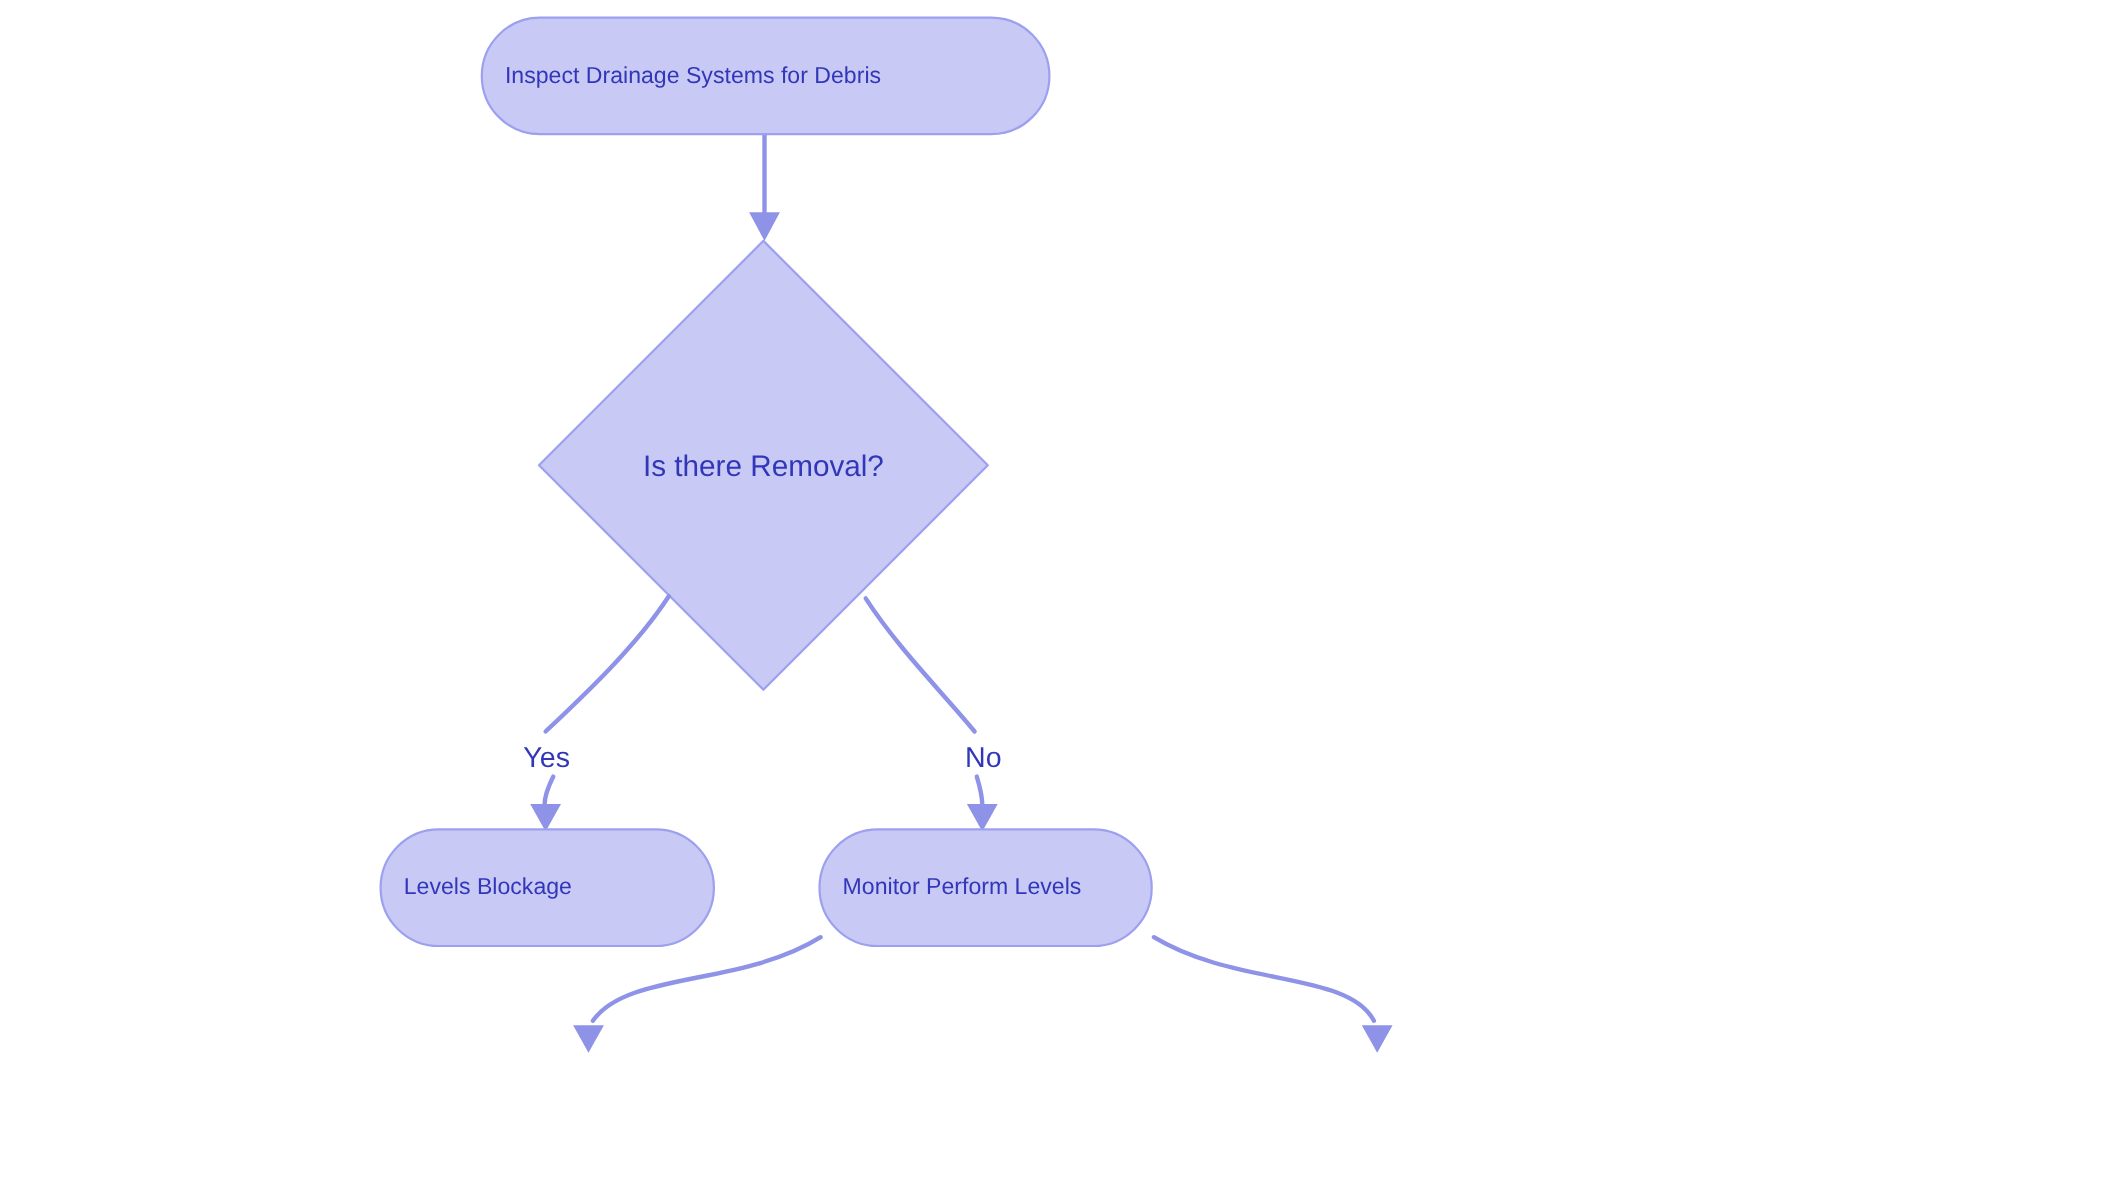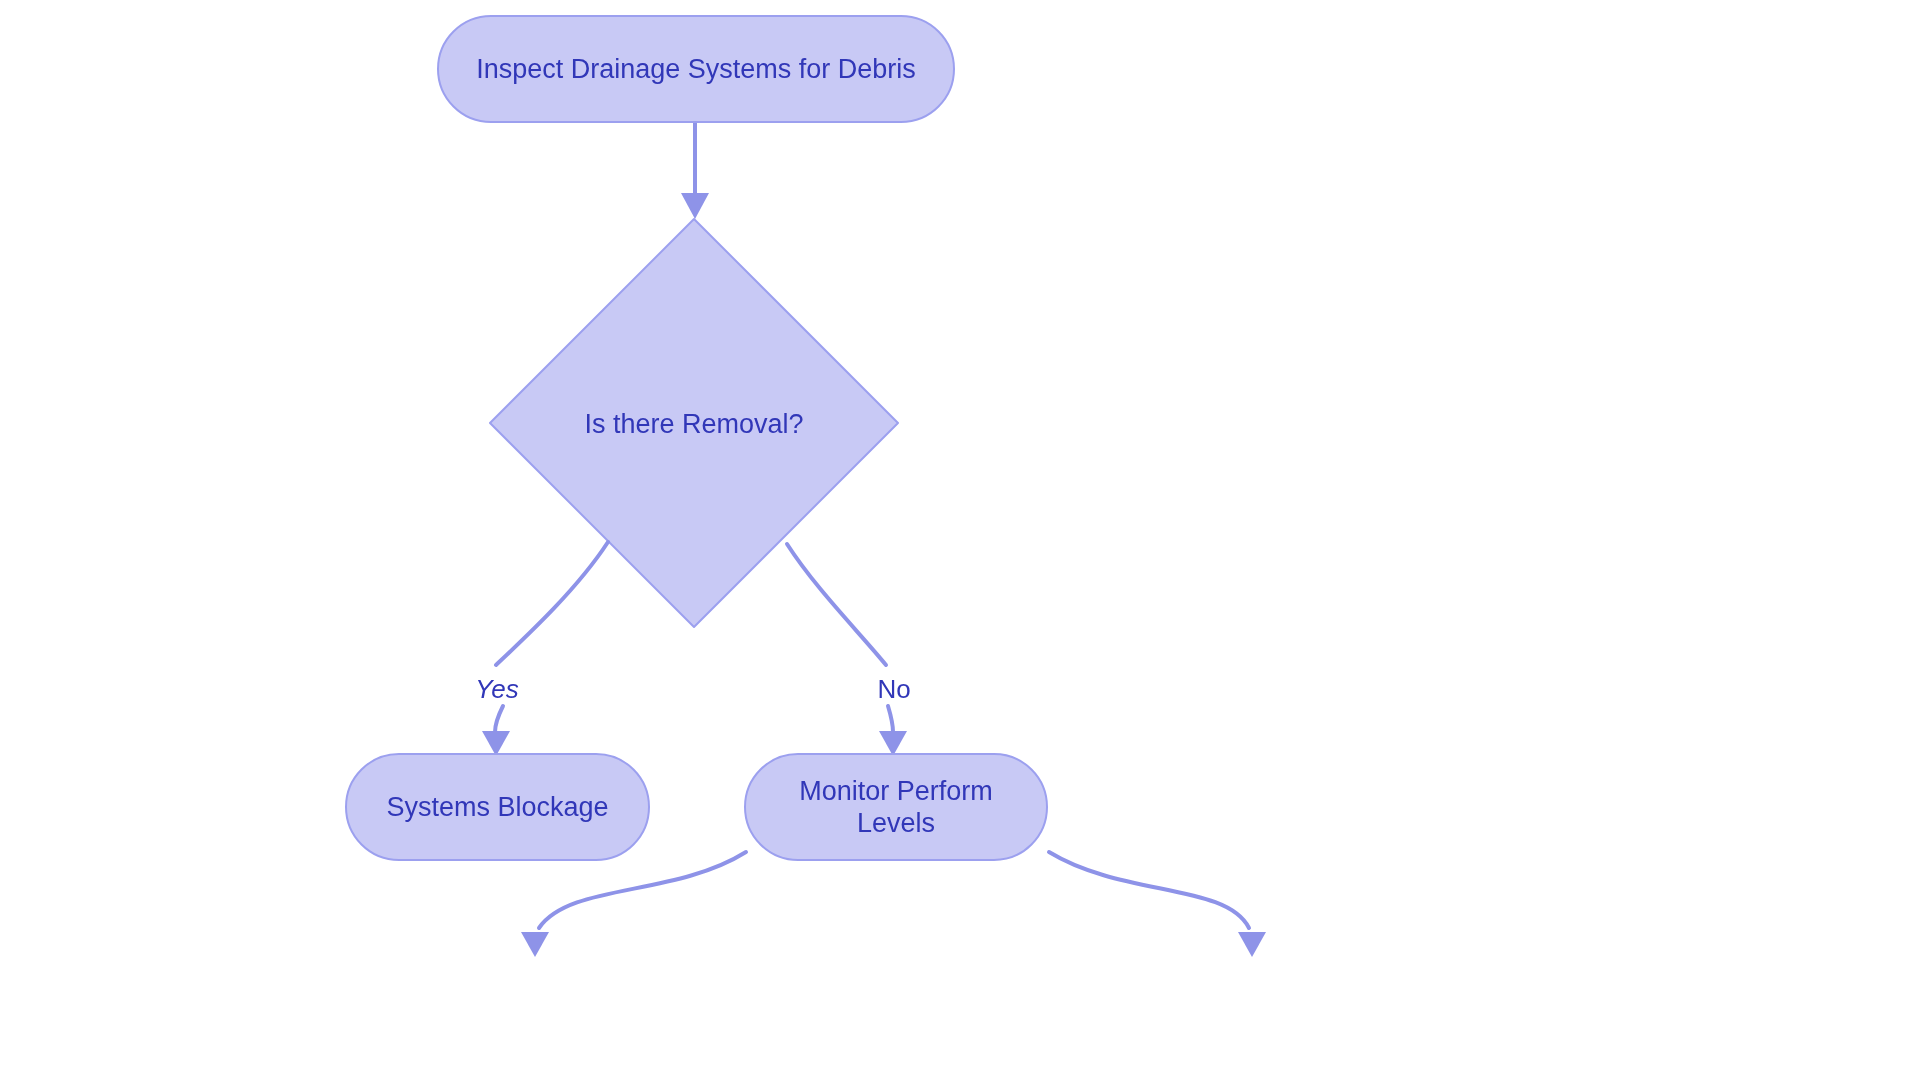--- a/index.html
+++ b/index.html
@@ -20,27 +20,27 @@
   }
   .layer {
     position: absolute;
     left: 0; top: 0;
     width: 1920px; height: 1083px;
   }
   .node {
     position: absolute;
     display: flex;
     align-items: center;
-    justify-content: center;
+    justify-content: flex-start;
     box-sizing: border-box;
     background: var(--node-fill);
     border: 2px solid var(--node-border);
     border-radius: 55px;
     color: var(--text);
-    font-size: 27px;
+    font-size: 21px;
     text-align: center;
     line-height: 1.2;
     padding: 0 20px;
   }
   .node-inspect   { left: 437px; top: 15px;  width: 518px; height: 108px; }
   .node-remove    { left: 345px; top: 753px; width: 305px; height: 108px; }
   .node-monitor   { left: 744px; top: 753px; width: 304px; height: 108px; }
   .node-replenish { left: 290px; top: 954px; width: 467px; height: 110px; }
   .node-maintain  { left: 883px; top: 954px; width: 772px; height: 110px; }
   .decision-label {
@@ -53,21 +53,21 @@
     color: var(--text);
     font-size: 27px;
   }
   .edge-label {
     position: absolute;
     transform: translate(-50%, -50%);
     color: var(--text);
     font-size: 26px;
     white-space: nowrap;
   }
-  .edge-label-yes { left: 497px; top: 689px; font-style: italic; }
+  .edge-label-yes { left: 497px; top: 689px; }
   .edge-label-no  { left: 894px; top: 689px; }
   svg .edge-path {
     fill: none;
     stroke: var(--connector);
     stroke-width: 4;
     stroke-linecap: round;
   }
   svg .arrowhead { fill: var(--connector); }
   svg .diamond {
     fill: var(--node-fill);
@@ -108,21 +108,21 @@
   </div>
 
   <div class="decision-label">
     <span>Is there Removal?</span>
   </div>
 
   <div class="edge-label edge-label-yes">Yes</div>
   <div class="edge-label edge-label-no">No</div>
 
   <div class="node node-remove">
-    <span>Systems Blockage</span>
+    <span>Levels Blockage</span>
   </div>
 
   <div class="node node-monitor">
     <span>Monitor Perform Levels</span>
   </div>
 
 
 
 </div>
 

